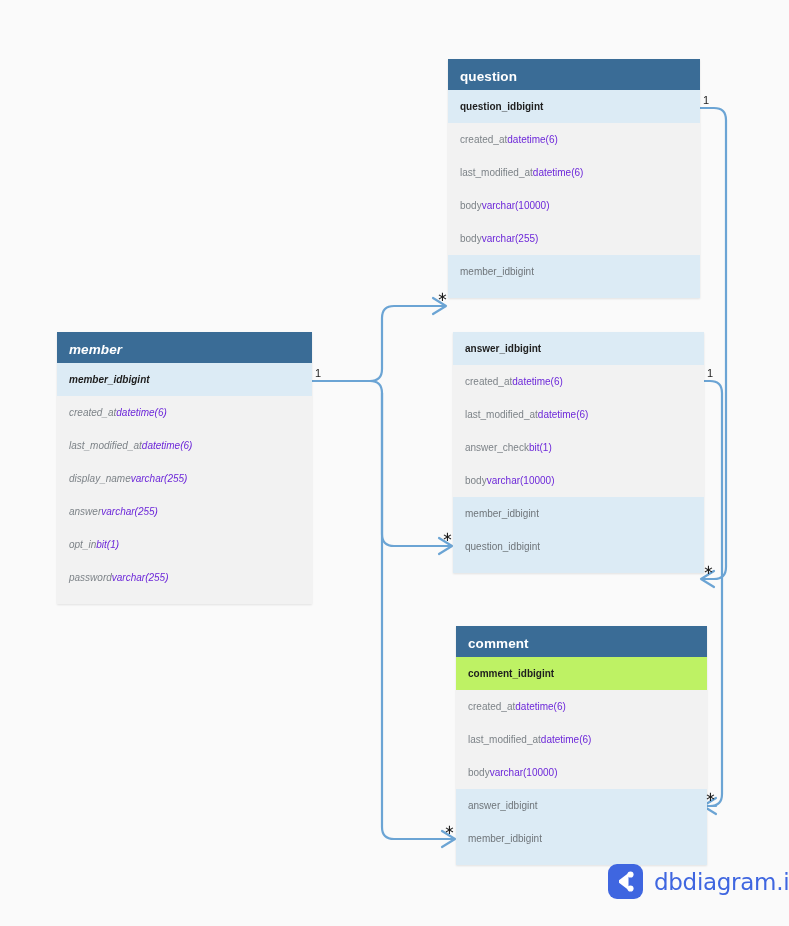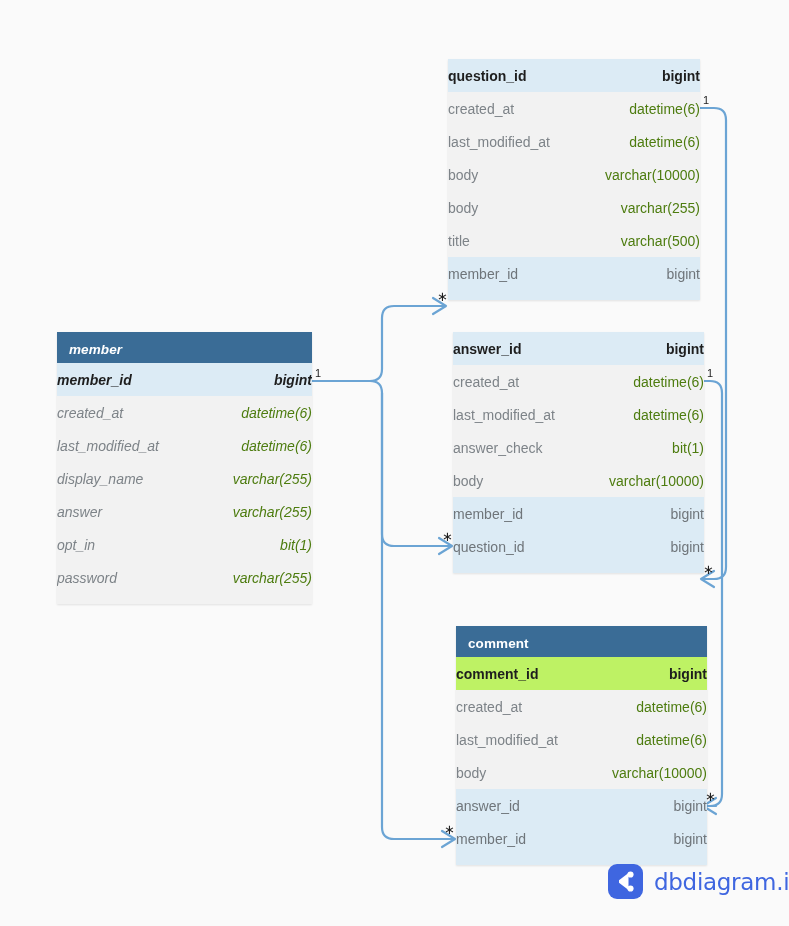--- a/index.html
+++ b/index.html
@@ -35,43 +35,42 @@
     font-size: 13.5px;
     font-weight: bold;
     line-height: 1;
     padding: 11px 12px 11px 12px;
     height: 31px;
     letter-spacing: 0.1px;
   }
   .tbl-row {
     display: flex;
     align-items: center;
-    justify-content: space-between;
     height: 33px;
-    padding: 0 0;
-    font-size: 14px;
+    padding: 0 12px;
+    font-size: 10px;
     background: #f2f2f2;
     color: #7d8388;
   }
   .tbl-row.pk {
     background: #dcebf5;
     color: #1e1e1e;
     font-weight: bold;
   }
   .tbl-row.pk .col-type { color: #1e1e1e; font-weight: bold; }
   .tbl-row.pk-plain {
     background: #bef264;
     color: #1e1e1e;
     font-weight: bold;
   }
   .tbl-row.pk-plain .col-type { color: #1e1e1e; font-weight: bold; }
   .tbl-row.fk { background: #dcebf5; color: #6f757a; }
   .tbl-row.fk .col-type { color: #6f757a; }
   .col-name { text-align: left; white-space: nowrap; }
-  .col-type { text-align: right; white-space: nowrap; color: #4d7c0f; }
+  .col-type { text-align: right; white-space: nowrap; color: #6d28d9; }
   .tbl-pad { height: 10px; background: #f2f2f2; }
   .tbl-pad.fkpad { background: #dcebf5; }
 
   .card-question { left: 448px; top: 59px;  width: 252px; }
   .card-member   { left: 57px;  top: 332px; width: 255px; font-style: italic; }
   .card-answer   { left: 453px; top: 332px; width: 251px; }
   .card-comment  { left: 456px; top: 626px; width: 251px; }
 
   .card-answer .tbl-header { padding-left: 11px; }
 
@@ -156,44 +155,41 @@
   <div class="edge-label" style="left:315px; top:368px;">1</div>
   <div class="edge-label" style="left:707px; top:368px;">1</div>
 
   <div class="edge-star" style="left:437px; top:290px;">∗</div>
   <div class="edge-star" style="left:442px; top:530px;">∗</div>
   <div class="edge-star" style="left:703px; top:563px;">∗</div>
   <div class="edge-star" style="left:705px; top:790px;">∗</div>
   <div class="edge-star" style="left:444px; top:823px;">∗</div>
 
   <div class="table-card card-question">
+    <div class="tbl-header">question</div>
     <div>
         <div class="tbl-row pk">
           <span class="col-name">question_id</span>
           <span class="col-type">bigint</span>
         </div>
         <div class="tbl-row">
           <span class="col-name">created_at</span>
           <span class="col-type">datetime(6)</span>
         </div>
         <div class="tbl-row">
           <span class="col-name">last_modified_at</span>
           <span class="col-type">datetime(6)</span>
         </div>
         <div class="tbl-row">
           <span class="col-name">body</span>
           <span class="col-type">varchar(10000)</span>
         </div>
         <div class="tbl-row">
           <span class="col-name">body</span>
           <span class="col-type">varchar(255)</span>
-        </div>
-        <div class="tbl-row">
-          <span class="col-name">title</span>
-          <span class="col-type">varchar(500)</span>
         </div>
         <div class="tbl-row fk">
           <span class="col-name">member_id</span>
           <span class="col-type">bigint</span>
         </div>
         <div class="tbl-pad fkpad"></div>
       </div>
   </div>
 
   <div class="table-card card-member">

